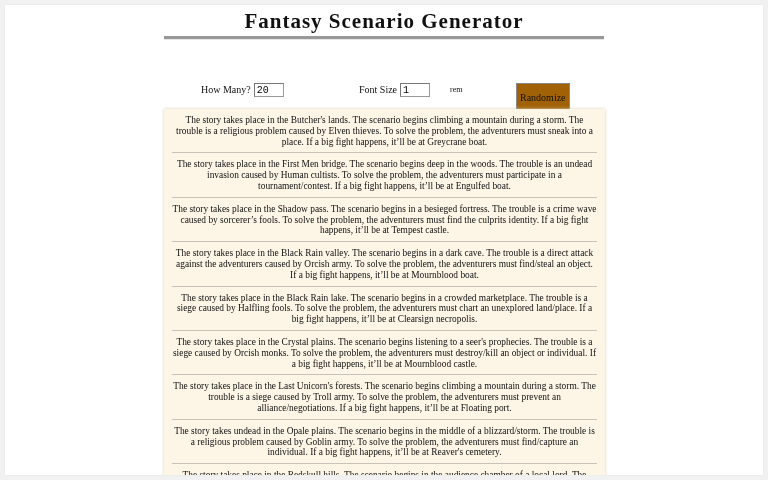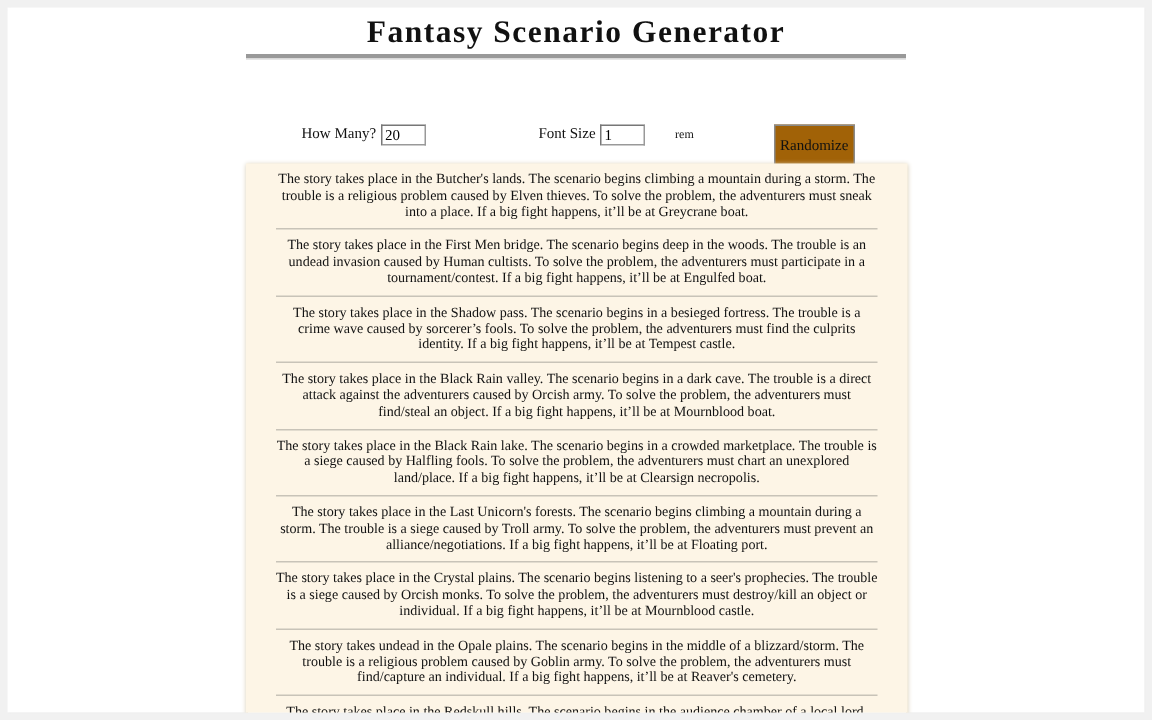--- a/index.html
+++ b/index.html
@@ -31,37 +31,37 @@
     position: absolute; left: 178px; top: 42px; width: 402px; height: 21px;
     background: #e3e3fc;
     box-shadow: 0 2px 5px #9d9dc8;
     text-align: center; font-size: 10px; line-height: 21px;
   }
   .attrib b { font-weight: bold; }
   .attrib a { color: #1a0dab; text-decoration: underline; }
   .controls { position: absolute; top: 78px; left: 0; width: 758px; height: 20px; font-size: 10px; }
   .ctl { position: absolute; top: 0; line-height: 14px; display: flex; align-items: center; }
   .ctl input {
-    font-family: Liberation Serif, serif; font-size: 10px;
+    font-family: Liberation Mono, monospace; font-size: 10px;
     height: 10px; border: 1px solid #999; border-top-color: #777; border-left-color: #777;
     padding: 1px 2px; margin-left: 3px; background: #fff;
   }
   .ctl .unit { font-size: 8px; margin-left: 20px; }
   .btn {
     position: absolute; left: 511px; top: 0; height: 30px; padding: 0 3px;
     font-family: "Liberation Serif", serif; font-size: 10px; line-height: 12px;
     background: #a16207; border: 1px solid #8a8a8a; color: #111; cursor: pointer;
   }
   .stories {
     position: absolute; left: 159px; top: 104px; width: 441px; height: 380px;
     background: #fdf5e6;
     box-shadow: 0 0 3px #d9cfb8;
   }
   .story {
-    margin: 0 20px; padding: 6px 0 5px 0;
+    margin: 0 8px; padding: 6px 0 5px 0;
     border-bottom: 1px solid #c8c3b8;
     text-align: center; font-size: 9.4px; line-height: 10.8px;
   }
 </style>
 </head>
 <body>
 
 <div class="frame">
   <div class="title">Fantasy Scenario Generator</div>
   <div class="title-rule"></div>
@@ -80,18 +80,18 @@
     </div>
     <button class="btn">Randomize</button>
   </div>
 
   <div class="stories">
     <div class="story">The story takes place in the Butcher's lands. The scenario begins climbing a mountain during a storm. The trouble is a religious problem caused by Elven thieves. To solve the problem, the adventurers must sneak into a place. If a big fight happens, it’ll be at Greycrane boat.</div>
     <div class="story">The story takes place in the First Men bridge. The scenario begins deep in the woods. The trouble is an undead invasion caused by Human cultists. To solve the problem, the adventurers must participate in a tournament/contest. If a big fight happens, it’ll be at Engulfed boat.</div>
     <div class="story">The story takes place in the Shadow pass. The scenario begins in a besieged fortress. The trouble is a crime wave caused by sorcerer’s fools. To solve the problem, the adventurers must find the culprits identity. If a big fight happens, it’ll be at Tempest castle.</div>
     <div class="story">The story takes place in the Black Rain valley. The scenario begins in a dark cave. The trouble is a direct attack against the adventurers caused by Orcish army. To solve the problem, the adventurers must find/steal an object. If a big fight happens, it’ll be at Mournblood boat.</div>
     <div class="story">The story takes place in the Black Rain lake. The scenario begins in a crowded marketplace. The trouble is a siege caused by Halfling fools. To solve the problem, the adventurers must chart an unexplored land/place. If a big fight happens, it’ll be at Clearsign necropolis.</div>
+    <div class="story">The story takes place in the Crystal plains. The scenario begins listening to a seer's prophecies. The trouble is a siege caused by Orcish monks. To solve the problem, the adventurers must destroy/kill an object or individual. If a big fight happens, it’ll be at Mournblood castle.</div>
     <div class="story">The story takes place in the Last Unicorn's forests. The scenario begins climbing a mountain during a storm. The trouble is a siege caused by Troll army. To solve the problem, the adventurers must prevent an alliance/negotiations. If a big fight happens, it’ll be at Floating port.</div>
-    <div class="story">The story takes place in the Crystal plains. The scenario begins listening to a seer's prophecies. The trouble is a siege caused by Orcish monks. To solve the problem, the adventurers must destroy/kill an object or individual. If a big fight happens, it’ll be at Mournblood castle.</div>
     <div class="story">The story takes undead in the Opale plains. The scenario begins in the middle of a blizzard/storm. The trouble is a religious problem caused by Goblin army. To solve the problem, the adventurers must find/capture an individual. If a big fight happens, it’ll be at Reaver's cemetery.</div>
     <div class="story">The story takes place in the Redskull hills. The scenario begins in the audience chamber of a local lord. The</div>
   </div>
 </div>
 
 </body></html>

